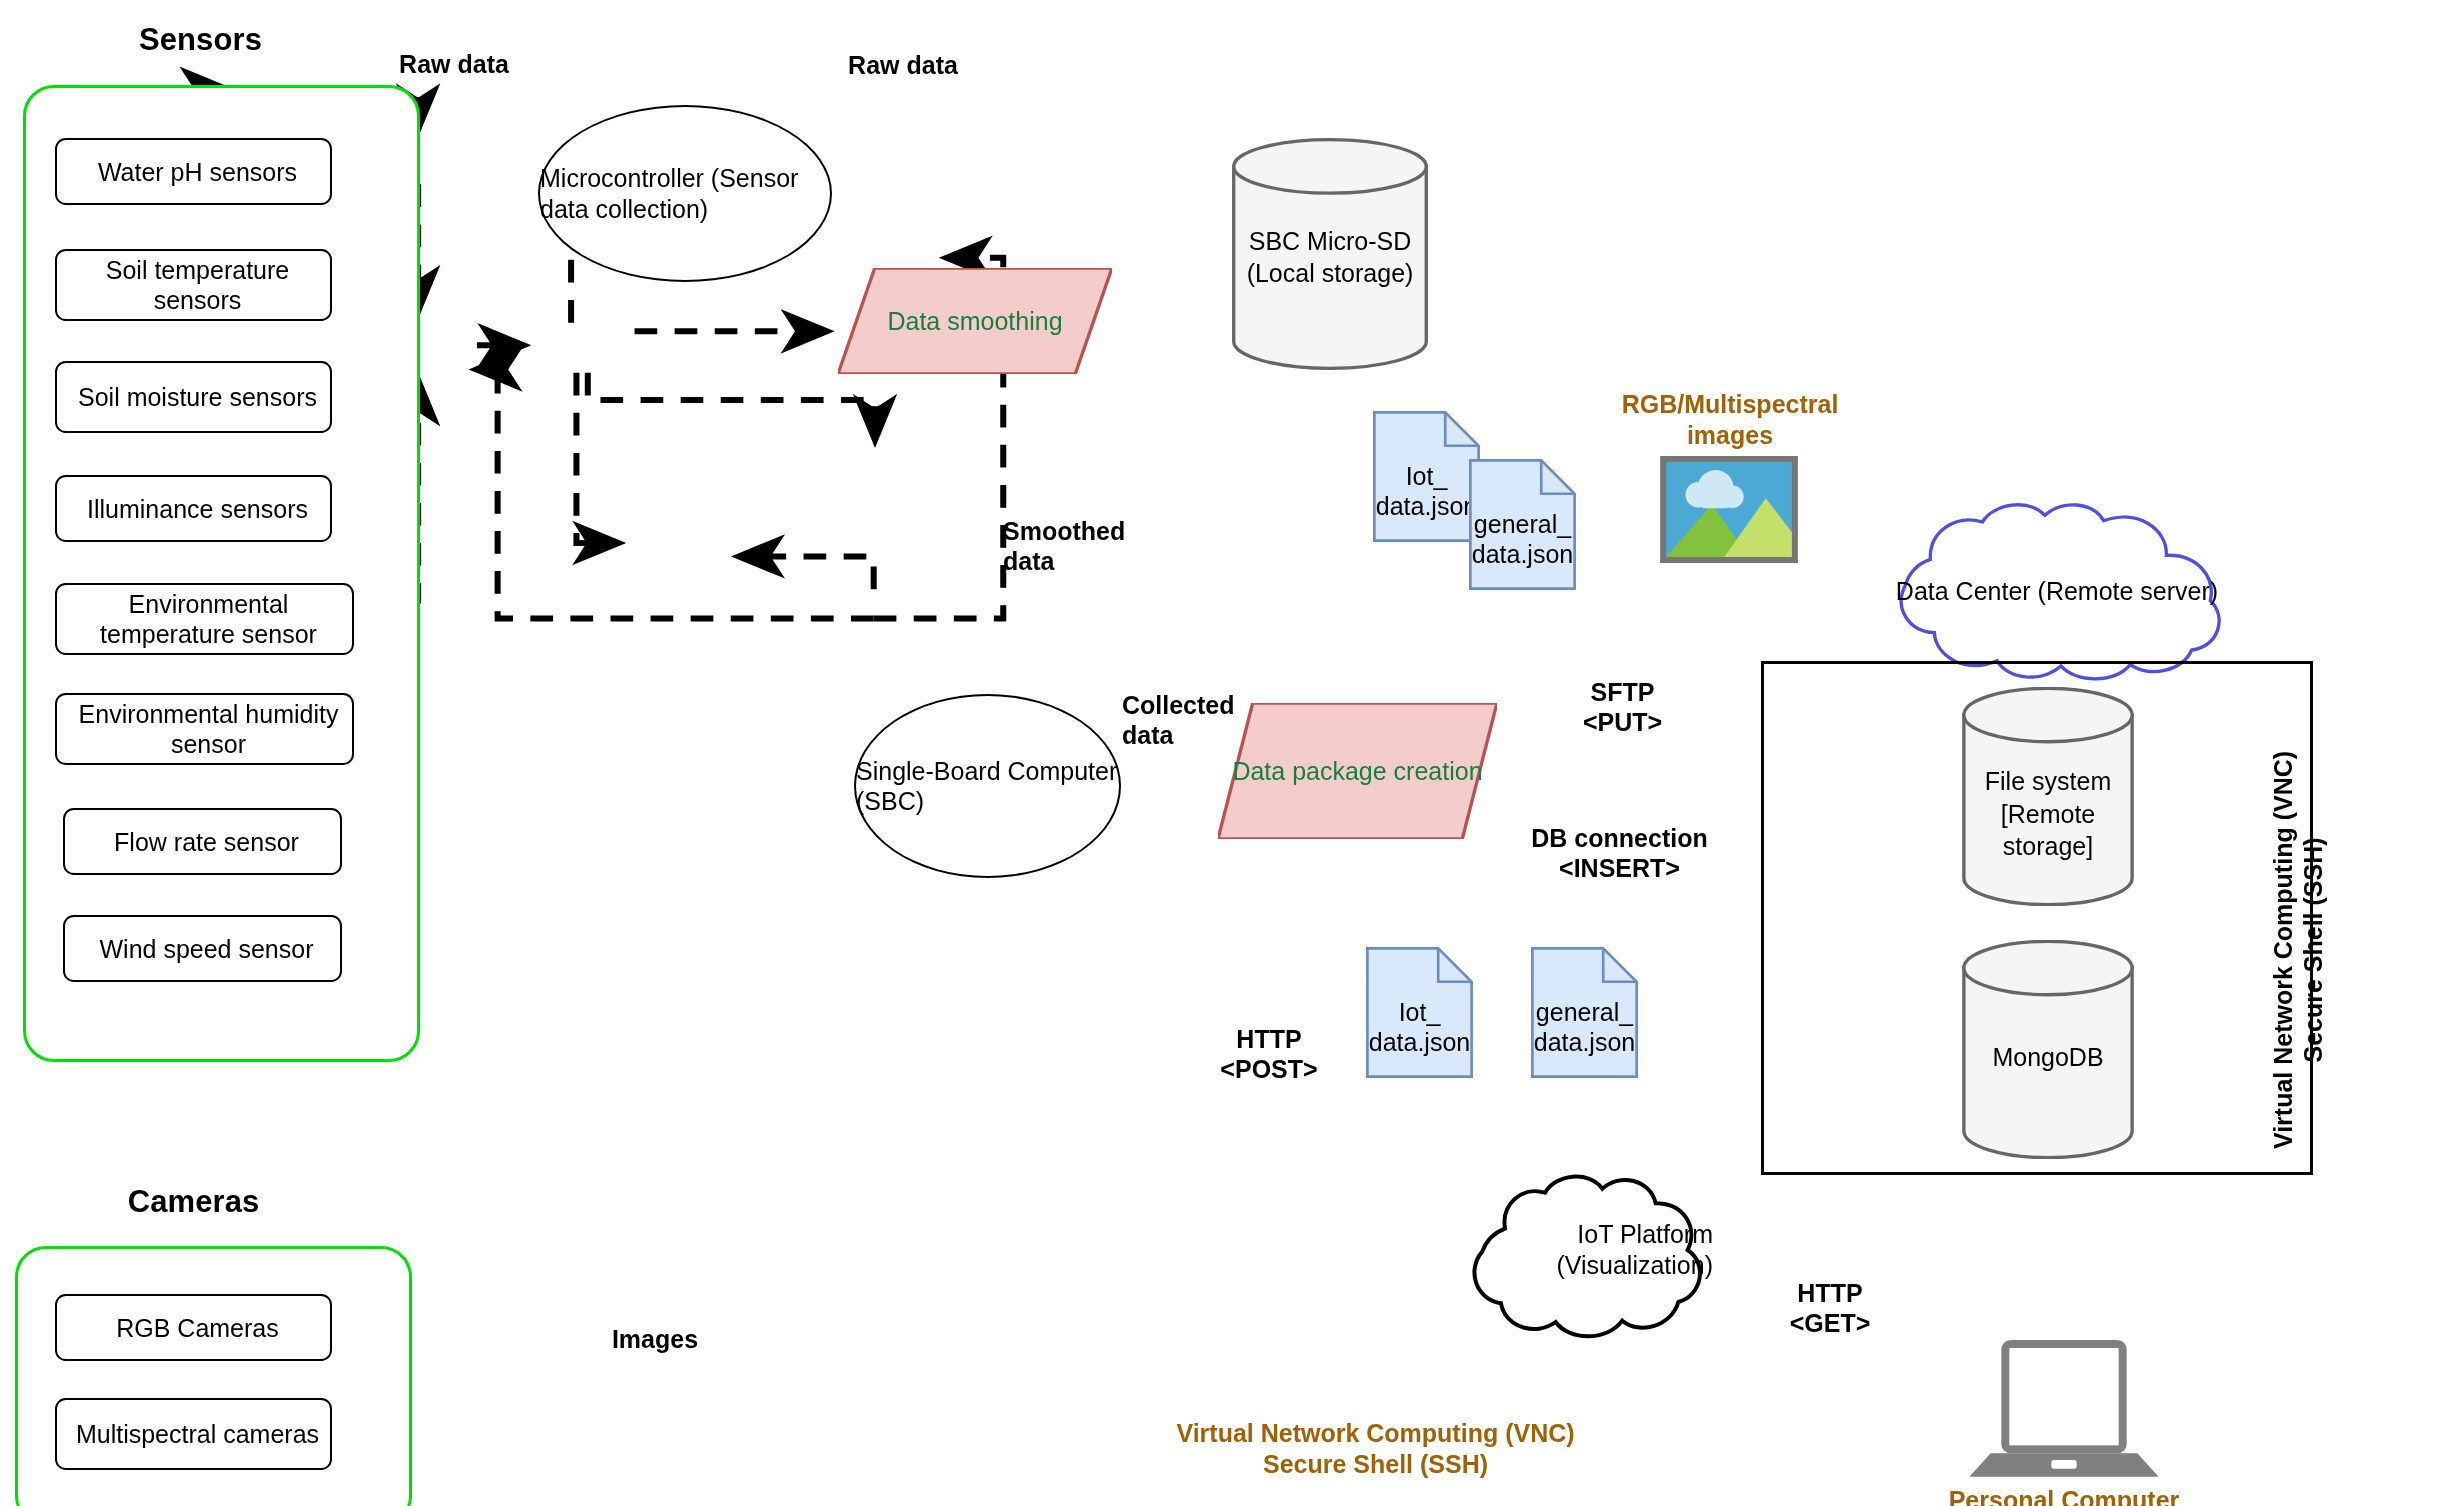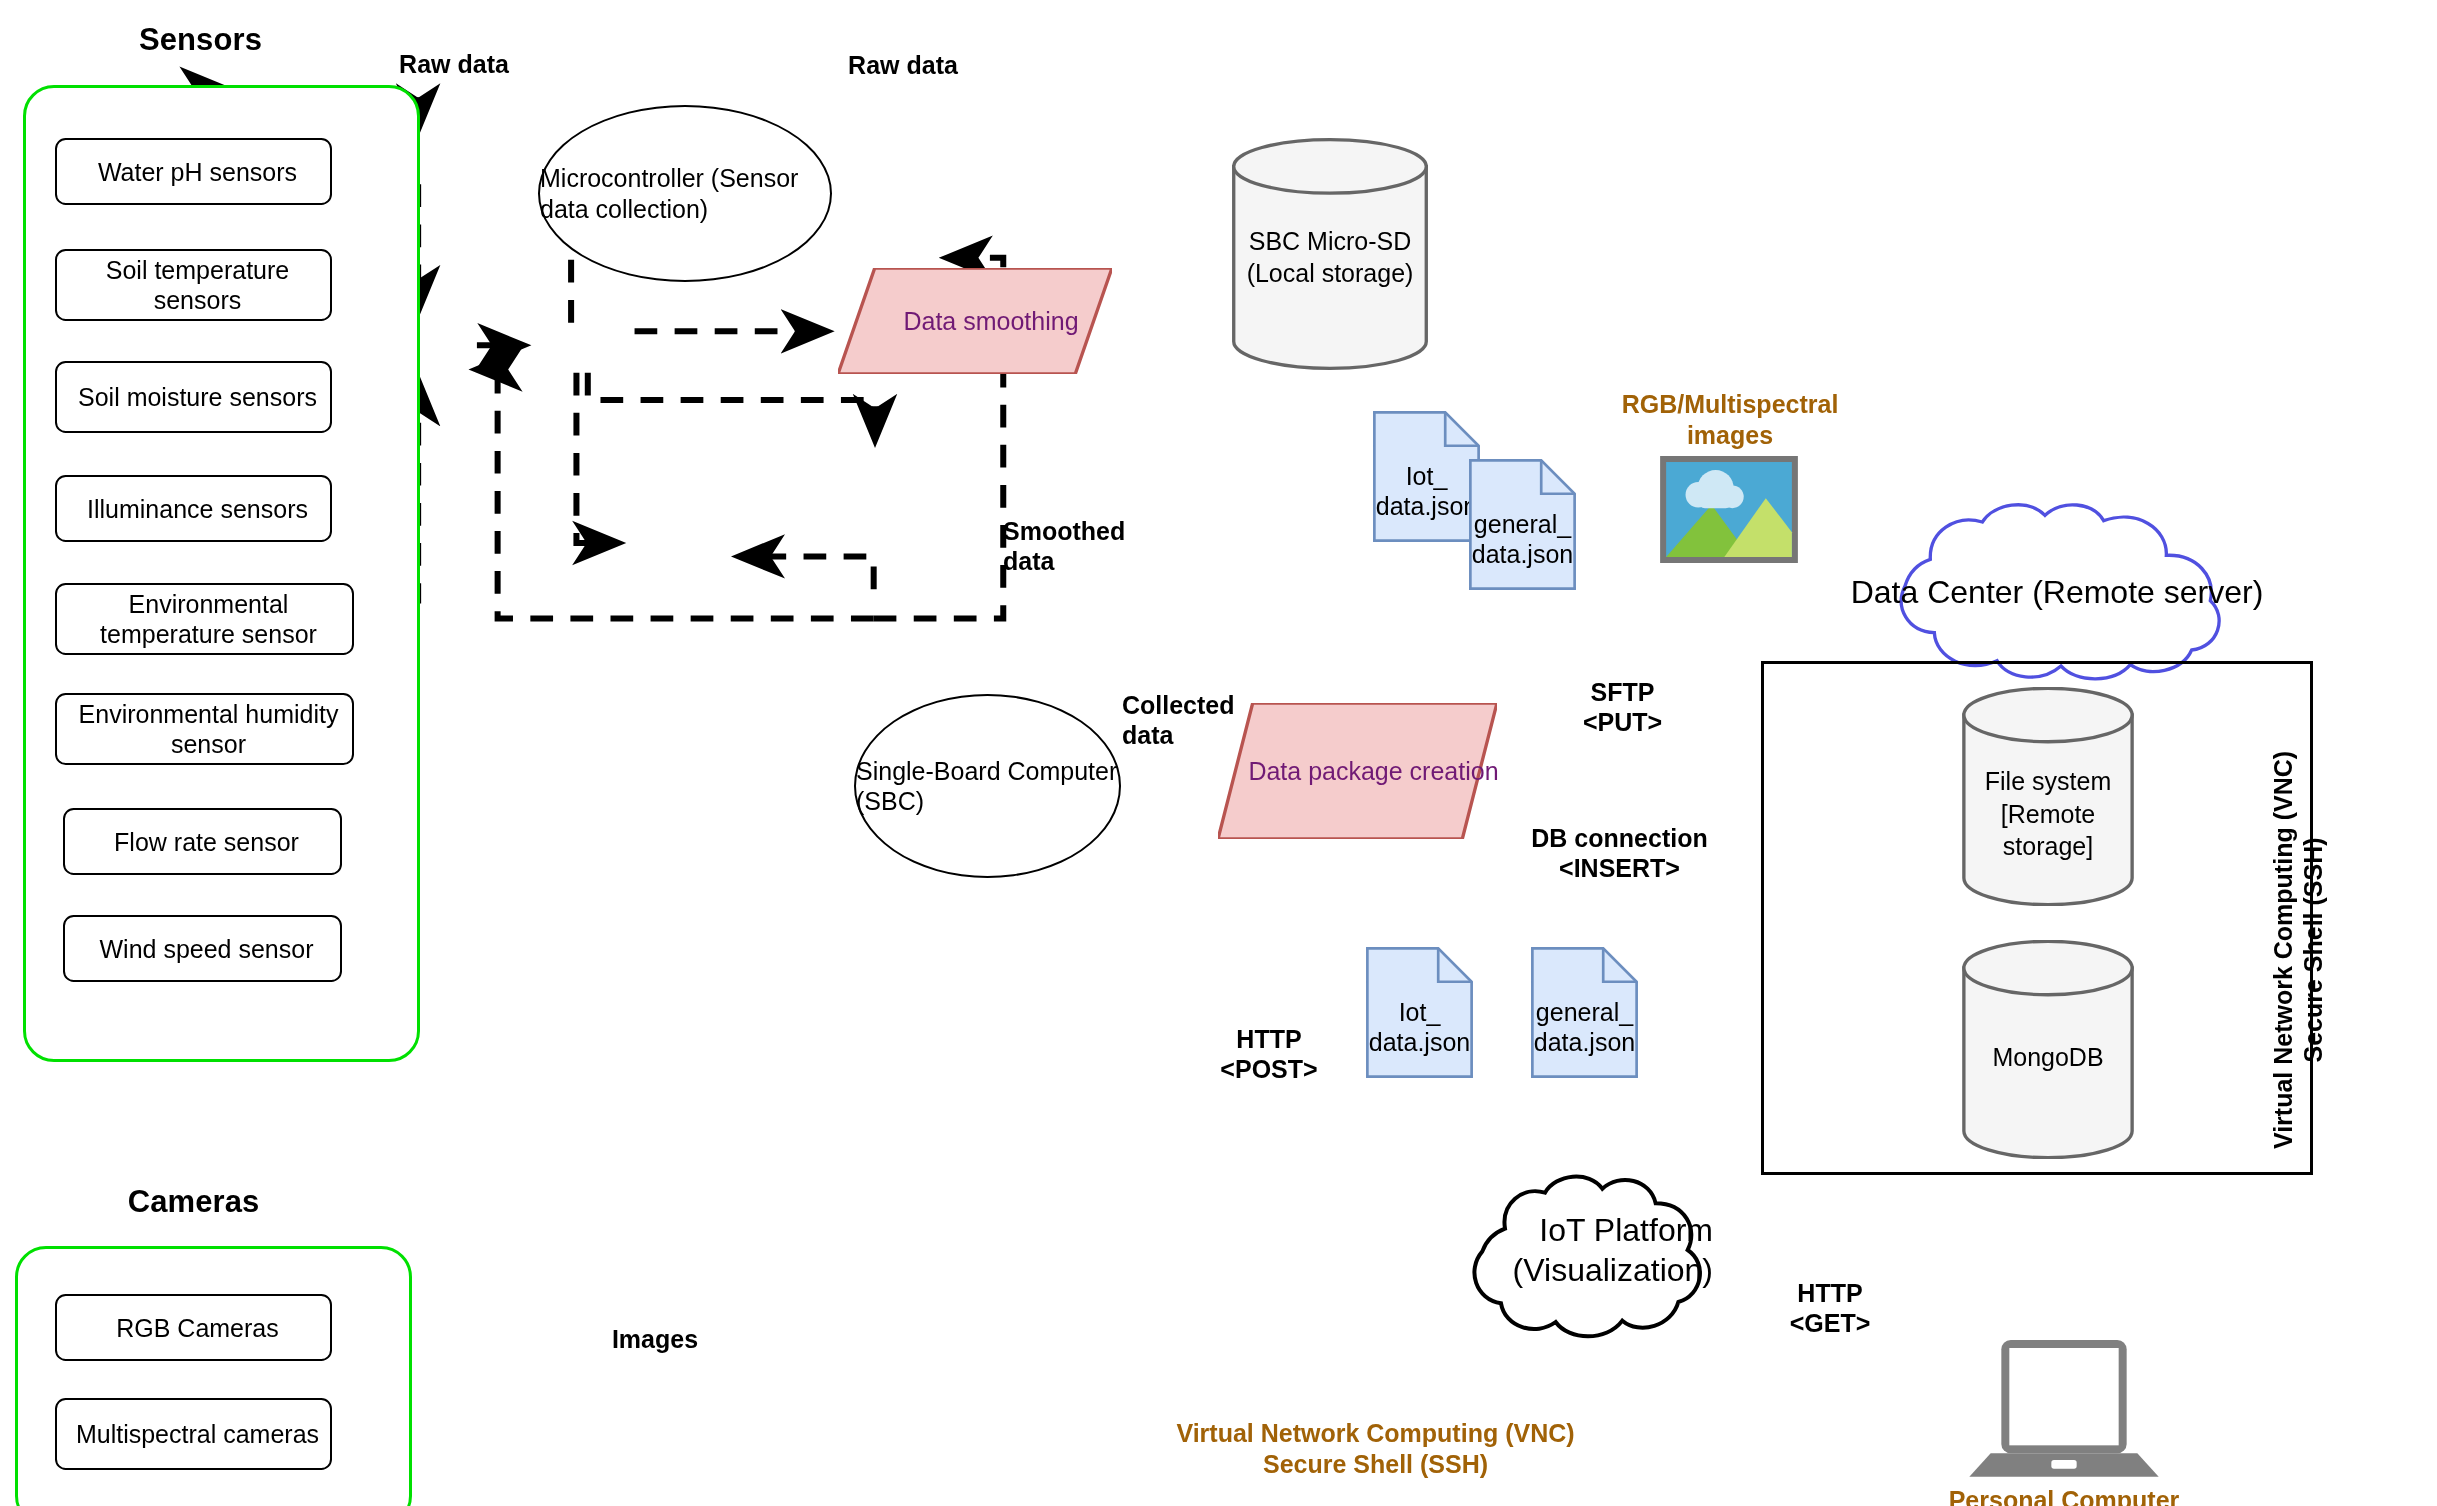--- a/index.html
+++ b/index.html
@@ -54,41 +54,41 @@
     display:flex; align-items:center; justify-content:center;
   }
   .ellipse .txt { font-size:25px; line-height:1.22; }
 
   
   .para-wrap { position:absolute; }
   .para-wrap .para-shape {
     position:absolute; left:0; top:0; width:100%; height:100%;
   }
   .para-wrap .txt {
-    position:absolute; left:16px; top:0; width:100%; height:100%;
-    display:flex; align-items:center; justify-content:center;
-    font-size:25px; line-height:1.22; color:#701a75;
+    position:absolute; left:0; top:0; width:100%; height:100%;
+    display:flex; align-items:center; justify-content:center;
+    font-size:25px; line-height:1.22; color:#15803d;
   }
 
   
   .cyl { position:absolute; }
   .cyl svg { position:absolute; left:0; top:0; }
   .cyl .txt {
     position:absolute; left:0; width:100%;
     display:flex; align-items:center; justify-content:center;
     font-size:25px; line-height:1.3; color:#000; text-align:center;
   }
 
   
   .cloudnode { position:absolute; }
   .cloudnode svg { position:absolute; left:0; top:0; }
   .cloudnode .txt {
     position:absolute; left:0; top:0; width:100%; height:100%;
     display:flex; align-items:center; justify-content:center;
-    font-size:32px; line-height:1.25; color:#000; text-align:center;
+    font-size:25px; line-height:1.25; color:#000; text-align:center;
   }
 
   
   .docnode { position:absolute; }
   .docnode svg { position:absolute; left:0; top:0; }
   .docnode .txt {
     position:absolute; left:0; top:0; width:100%; height:100%;
     display:flex; align-items:center; justify-content:center;
     font-size:25px; line-height:1.2; color:#000; text-align:center;
   }

